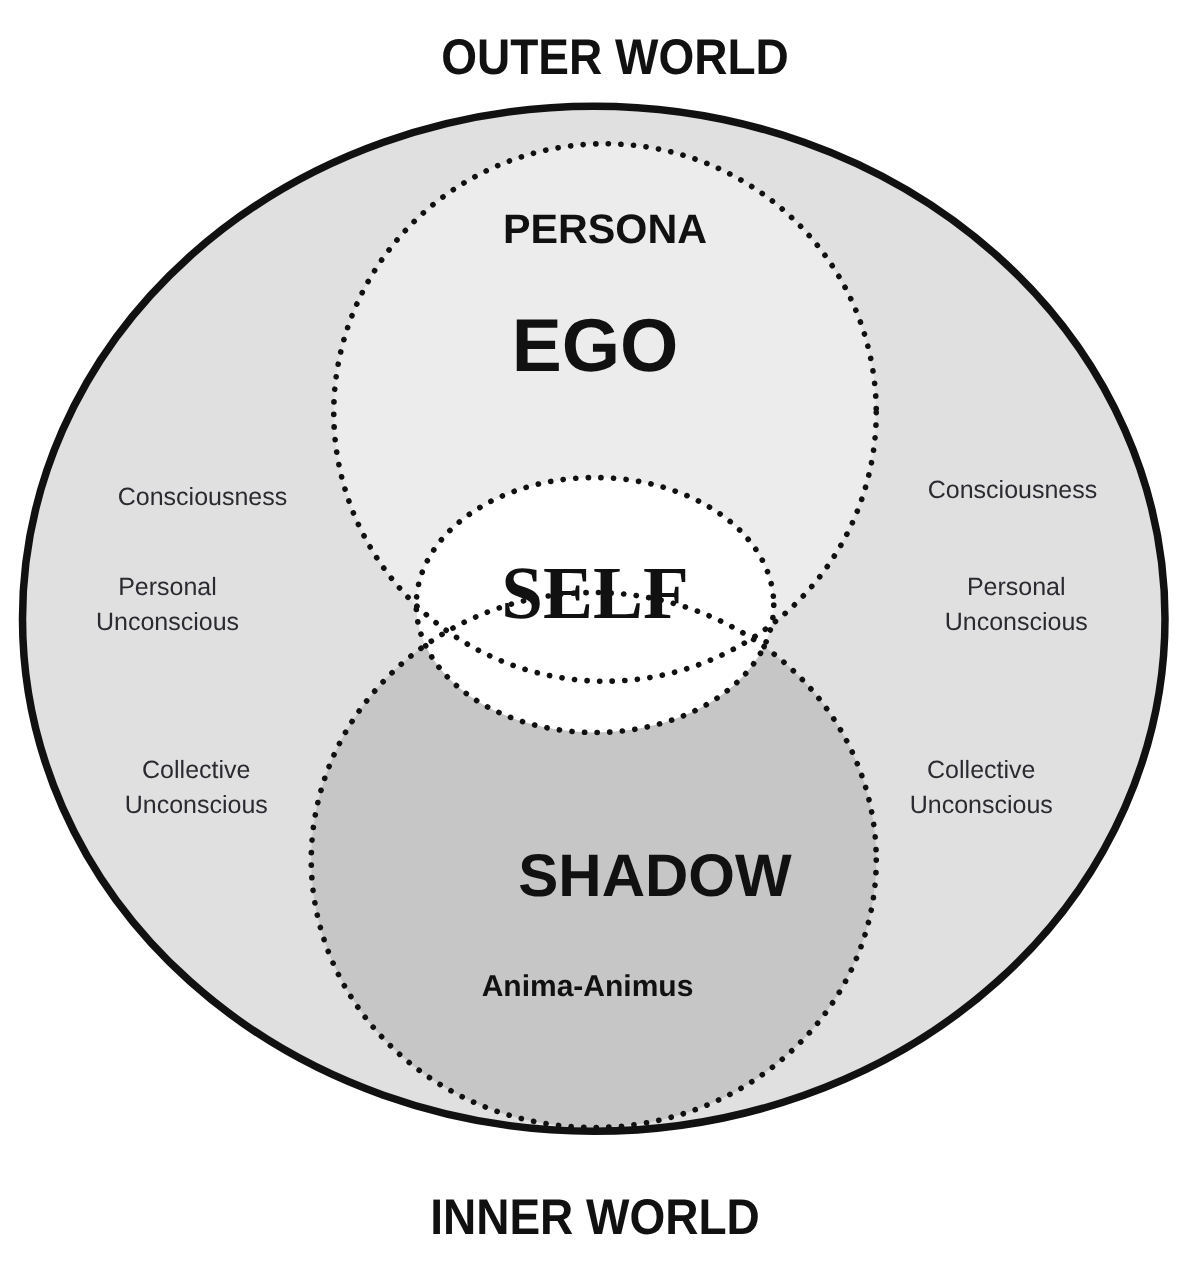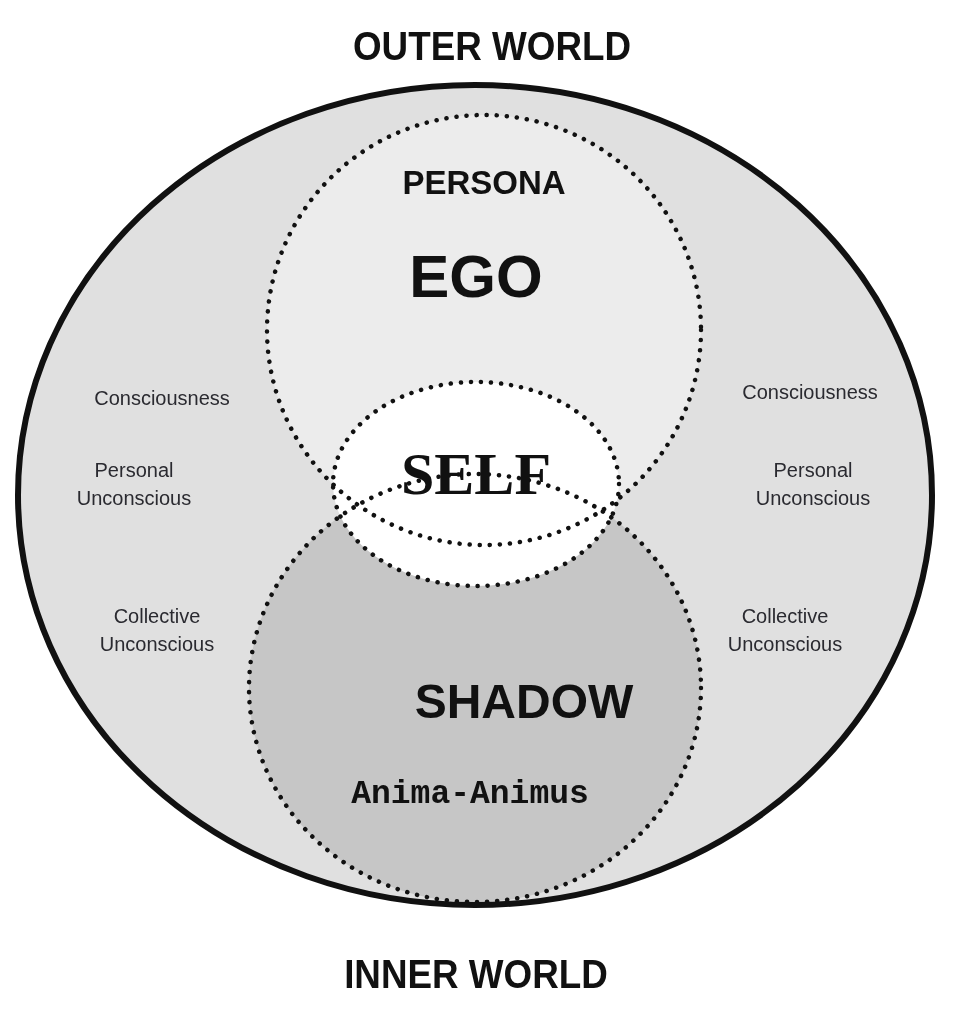--- a/index.html
+++ b/index.html
@@ -42,23 +42,22 @@
     .big {
       font-size: 60px;
       font-weight: bold;
       text-align: right;
     }
     .shadow-lbl {
       font-size: 48px;
       font-weight: bold;
     }
     .anima {
-      font-size: 33px;
+      font-size: 24px;
       font-weight: bold;
-      font-family: Liberation Mono, monospace;
     }
     .small {
       font-size: 20px;
       line-height: 28px;
       color: #2a2a30;
     }
   </style>
 </head>
 <body>
 

